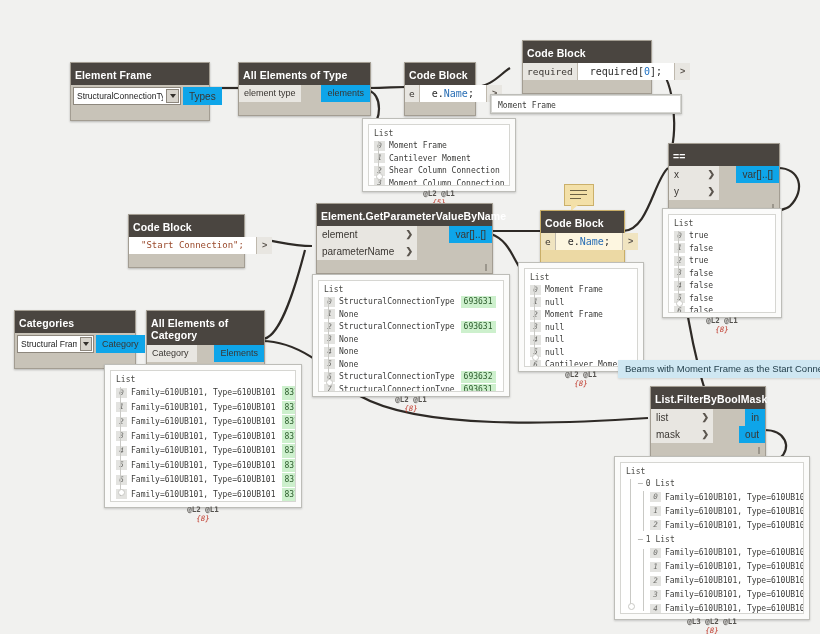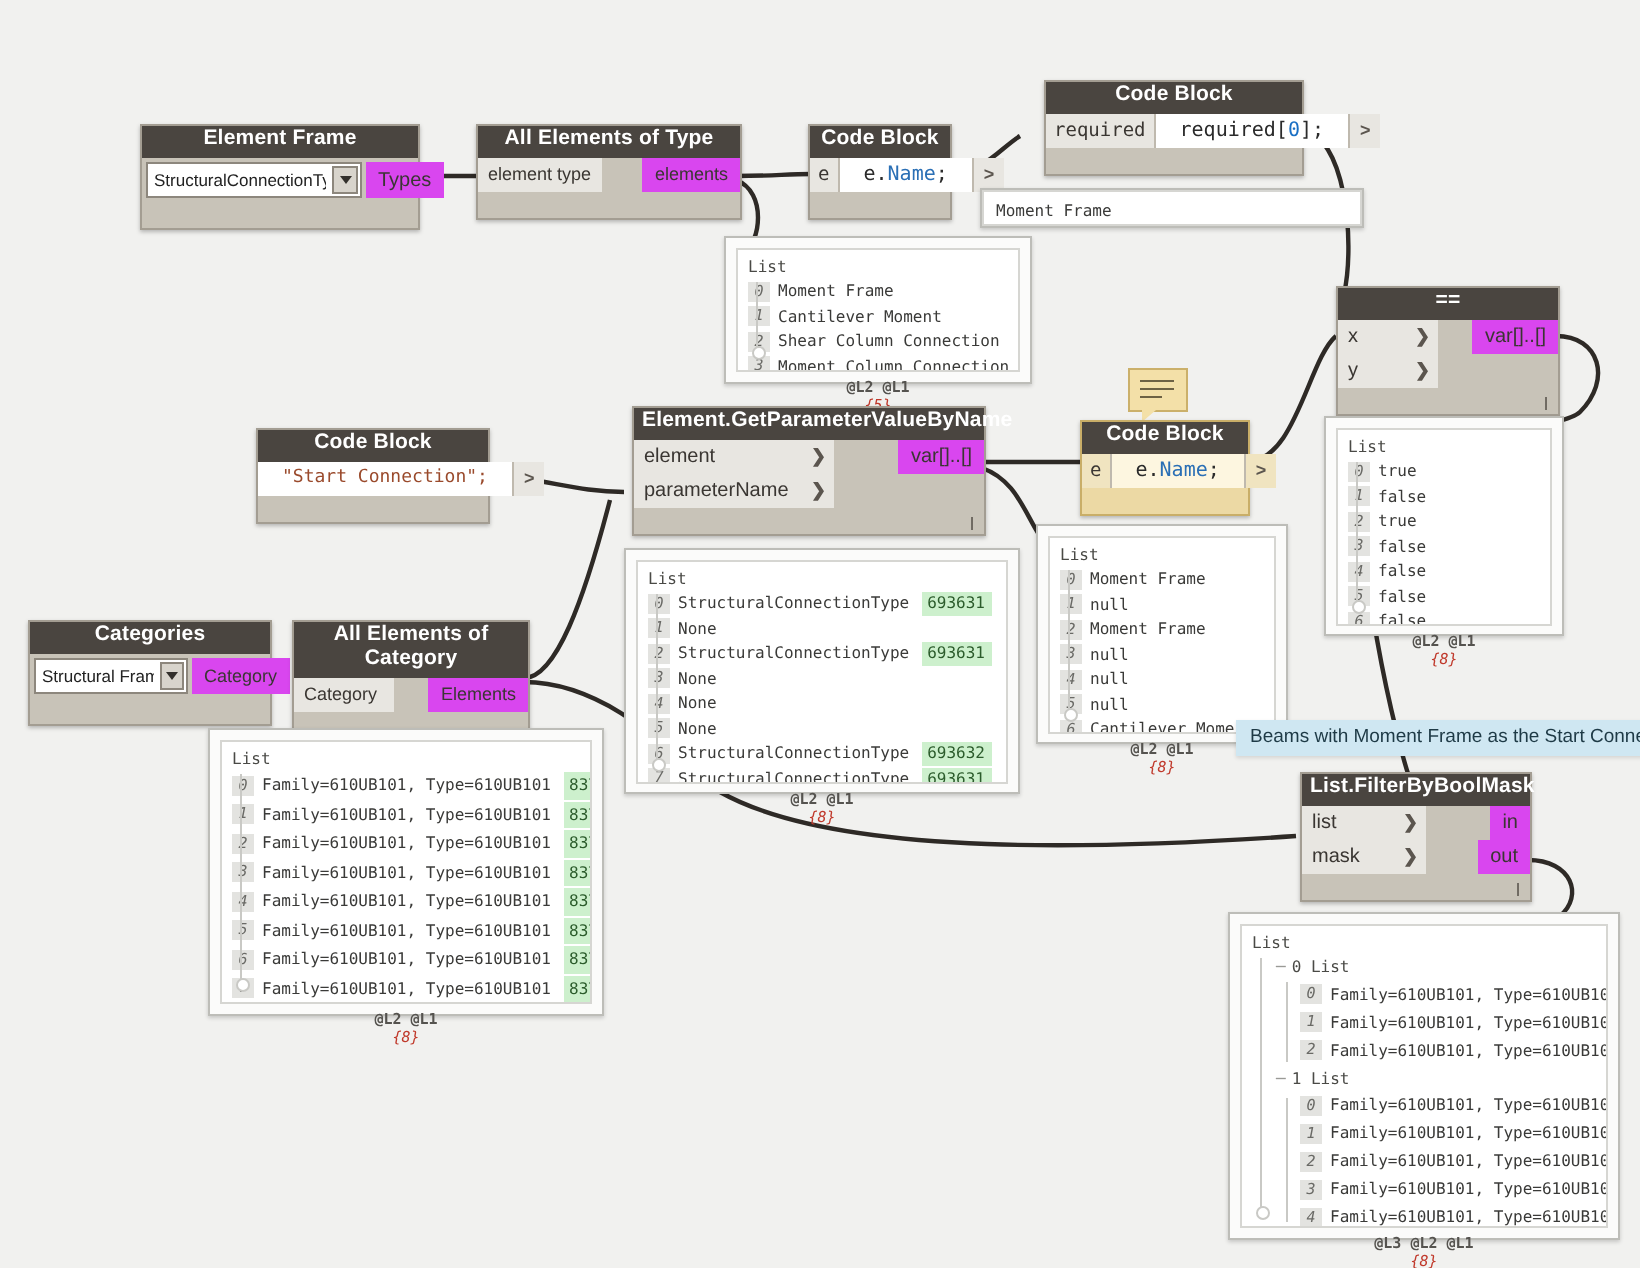--- a/index.html
+++ b/index.html
@@ -31,22 +31,21 @@
   }
   .node.selected {
     background: #ecd9a4;
     border-color: #c9ae68;
   }
   .node-header {
     background: #4a4540;
     color: #ffffff;
     font-size: 10.5px;
     font-weight: bold;
-    text-align: center;
-    padding: 0 4px 4px 4px;
+    padding: 6px 4px 4px 4px;
     letter-spacing: 0.1px;
     line-height: 12px;
   }
   .node.selected .node-header {
     background: #4a4540;
   }
   .node-body {
     position: relative;
     padding: 0;
   }
@@ -68,21 +67,21 @@
     min-width: 50px;
   }
   .port-in .chev {
     font-size: 9px;
     font-weight: bold;
     color: #5b554e;
     margin-left: 8px;
   }
   .port-spacer { flex: 1 1 auto; }
   .port-out {
-    background: #d946ef;
+    background: #0ea5e9;
     color: #3a3632;
     font-size: 10px;
     line-height: 17px;
     padding: 0 6px;
     display: flex;
     align-items: center;
     box-sizing: border-box;
   }
   .node-foot {
     height: 13px;

